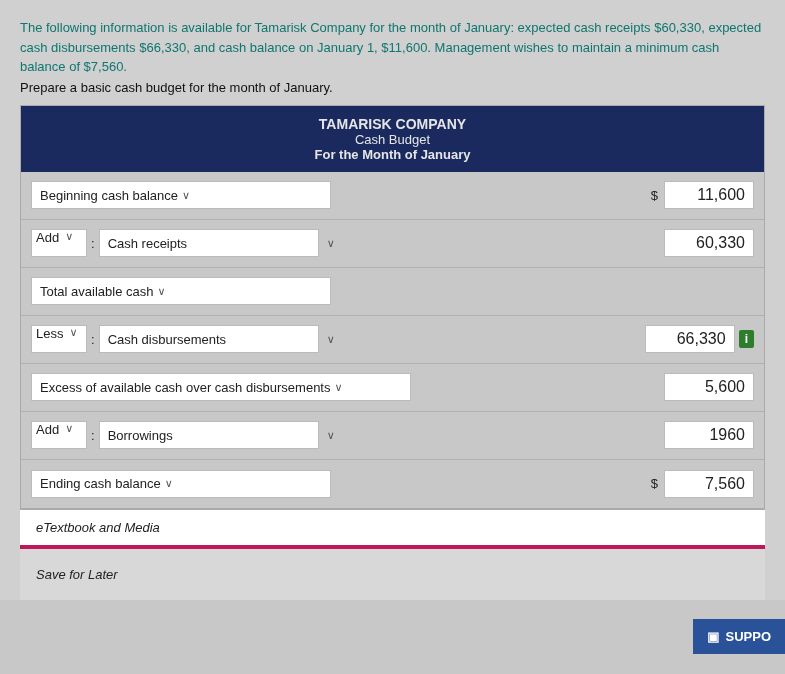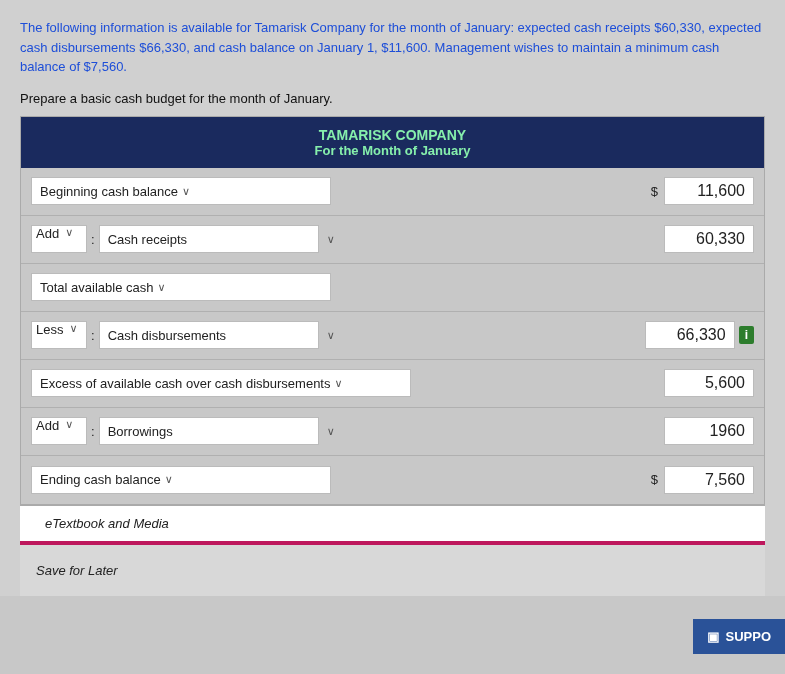--- a/index.html
+++ b/index.html
@@ -11,35 +11,35 @@
       min-height: 674px;
       color: #222;
     }
     .page {
       background: #d0d0d0;
       padding: 18px 20px 0 20px;
     }
     .intro-text {
       font-size: 13px;
       line-height: 1.5;
-      color: #1d4ed8;
-      margin-bottom: 14px;
+      color: #0f766e;
+      margin-bottom: 3px;
     }
     .prepare-label {
       font-size: 13px;
       margin-bottom: 10px;
       color: #111;
     }
     .budget-table-container {
       background: #ccc;
       border: 1px solid #aaa;
     }
     .table-header {
       background: #1a2a5e;
-      color: #86efac;
+      color: #e5e5e5;
       text-align: center;
       padding: 10px 8px;
     }
     .table-header .company-name {
       font-weight: bold;
       font-size: 14px;
     }
     .table-header .sub-title {
       font-size: 13px;
     }
@@ -124,21 +124,21 @@
       background: #2d7d2d;
       color: white;
       font-size: 12px;
       font-weight: bold;
       padding: 2px 6px;
       border-radius: 2px;
       cursor: pointer;
     }
     .etextbook-bar {
       background: white;
-      padding: 10px 25px;
+      padding: 10px 16px;
       font-size: 13px;
       font-style: italic;
       border-top: 1px solid #aaa;
       margin-top: 0;
     }
     .footer-bar {
       background: #d8d8d8;
       padding: 18px 16px;
       font-size: 13px;
       border-top: 4px solid #be185d;
@@ -165,20 +165,21 @@
 </head>
 <body>
 
 <div class="page">
   <p class="intro-text">The following information is available for Tamarisk Company for the month of January: expected cash receipts $60,330, expected cash disbursements $66,330, and cash balance on January 1, $11,600. Management wishes to maintain a minimum cash balance of $7,560.</p>
   <p class="prepare-label">Prepare a basic cash budget for the month of January.</p>
 
   <div class="budget-table-container">
     <div class="table-header">
       <div class="company-name">TAMARISK COMPANY</div>
+      <div class="sub-title">Cash Budget</div>
       <div class="sub-title2">For the Month of January</div>
     </div>
 
     <div class="budget-body">
 
       <div class="budget-row">
         <div class="row-left">
           <div class="input-label input-label-wide">
             <span>Beginning cash balance</span>
             <span class="select-arrow">∨</span>

